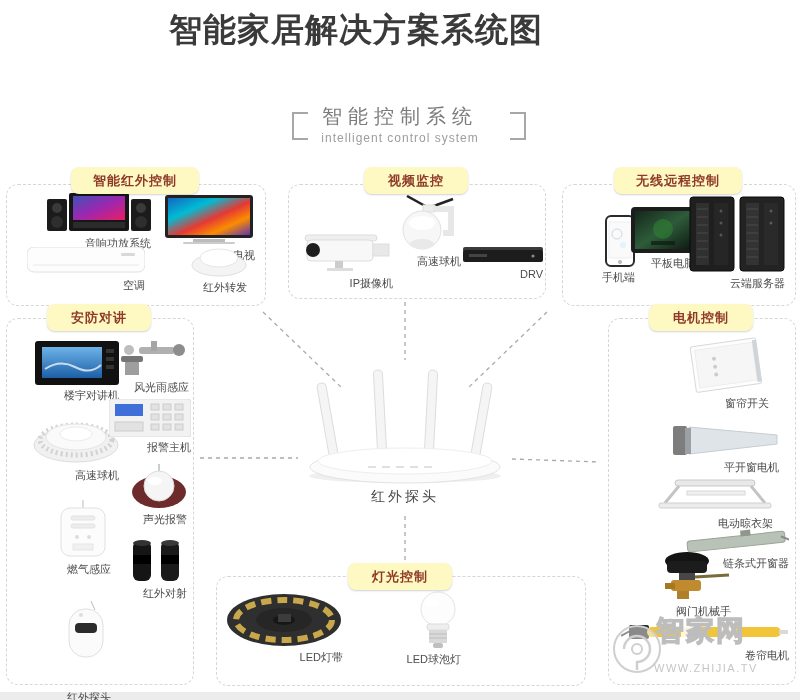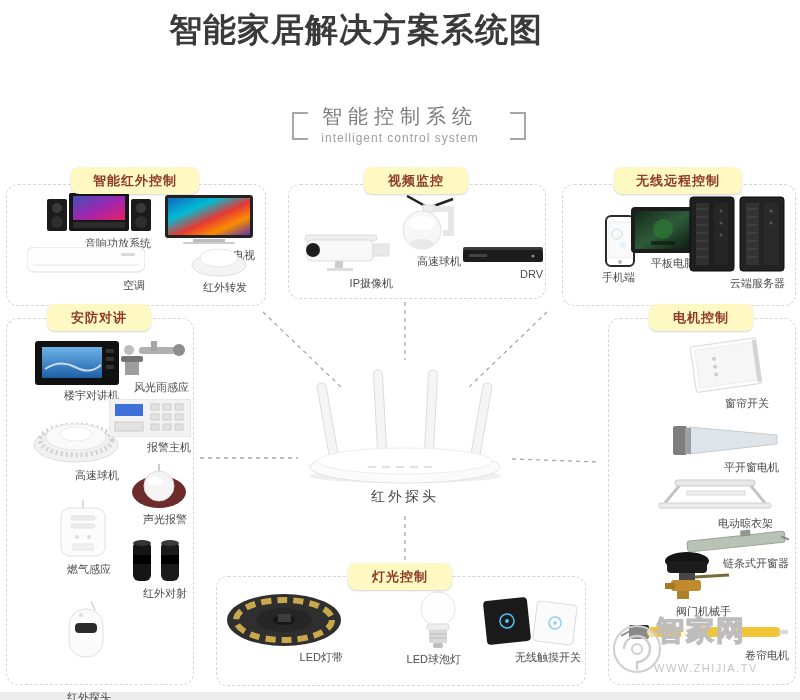--- a/index.html
+++ b/index.html
@@ -451,37 +451,20 @@
           <ellipse cx="17" cy="12" rx="6" ry="4" fill="#fff"></ellipse>
           <rect x="12" y="33" width="22" height="6" rx="2" fill="#eee" stroke="#ddd"></rect>
           <rect x="14" y="39" width="18" height="13" fill="#d9d9d9"></rect>
           <line x1="14" y1="43" x2="32" y2="43" stroke="#bdbdbd"></line>
             <line x1="14" y1="47" x2="32" y2="47" stroke="#bdbdbd"></line>
           <rect x="18" y="52" width="10" height="5" rx="2" fill="#bfbfbf"></rect>
         </svg>
       </div>
       <div class="lb">LED球泡灯</div>
     </div>
-    <div class="item" style="left:252px;top:18px;width:112px;">
-      <div class="ic">
-        <svg width="100" height="52" viewBox="0 0 100 52">
-          <g transform="rotate(-6 26 26)">
-            <rect x="4" y="4" width="44" height="44" rx="4" fill="#1a1a1a"></rect>
-            <circle cx="26" cy="26" r="7" fill="none" stroke="#4fc3f7" stroke-width="1.5"></circle>
-            <circle cx="26" cy="26" r="2" fill="#4fc3f7"></circle>
-          </g>
-          <g transform="rotate(7 74 28)">
-            <rect x="54" y="8" width="40" height="40" rx="4" fill="#fbfbfb" stroke="#dcdcdc"></rect>
-            <circle cx="74" cy="28" r="6" fill="none" stroke="#90caf9" stroke-width="1.5"></circle>
-            <circle cx="74" cy="28" r="1.8" fill="#90caf9"></circle>
-          </g>
-        </svg>
-      </div>
-      <div class="lb">无线触摸开关</div>
-    </div>
   </div>
   <div class="pill" style="left:348px;top:563px;width:104px;">灯光控制</div>
 
   <div class="router-wrap">
     <svg width="214" height="120" viewBox="0 0 214 120">
       <g fill="#f5f5f5" stroke="#dcdcdc">
         <rect x="32" y="16" width="9" height="78" rx="4" transform="rotate(-10 36 94)"></rect>
         <rect x="80" y="4" width="9" height="90" rx="4" transform="rotate(-3 84 94)"></rect>
         <rect x="126" y="4" width="9" height="90" rx="4" transform="rotate(3 130 94)"></rect>
         <rect x="172" y="16" width="9" height="78" rx="4" transform="rotate(10 176 94)"></rect>

